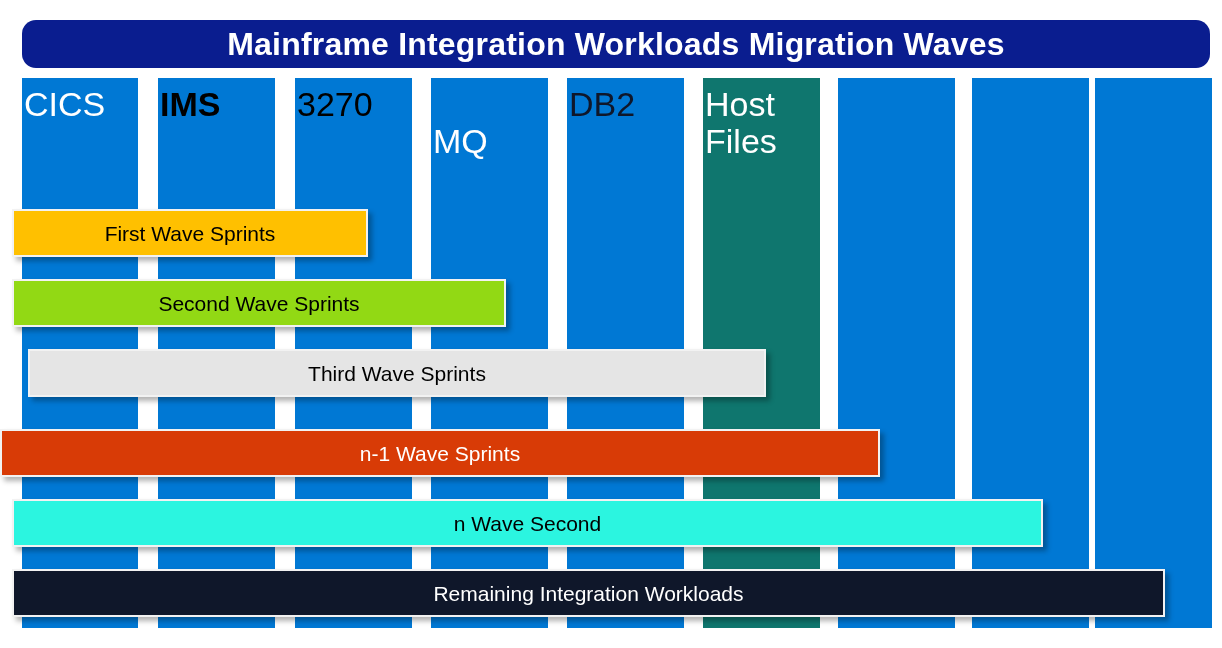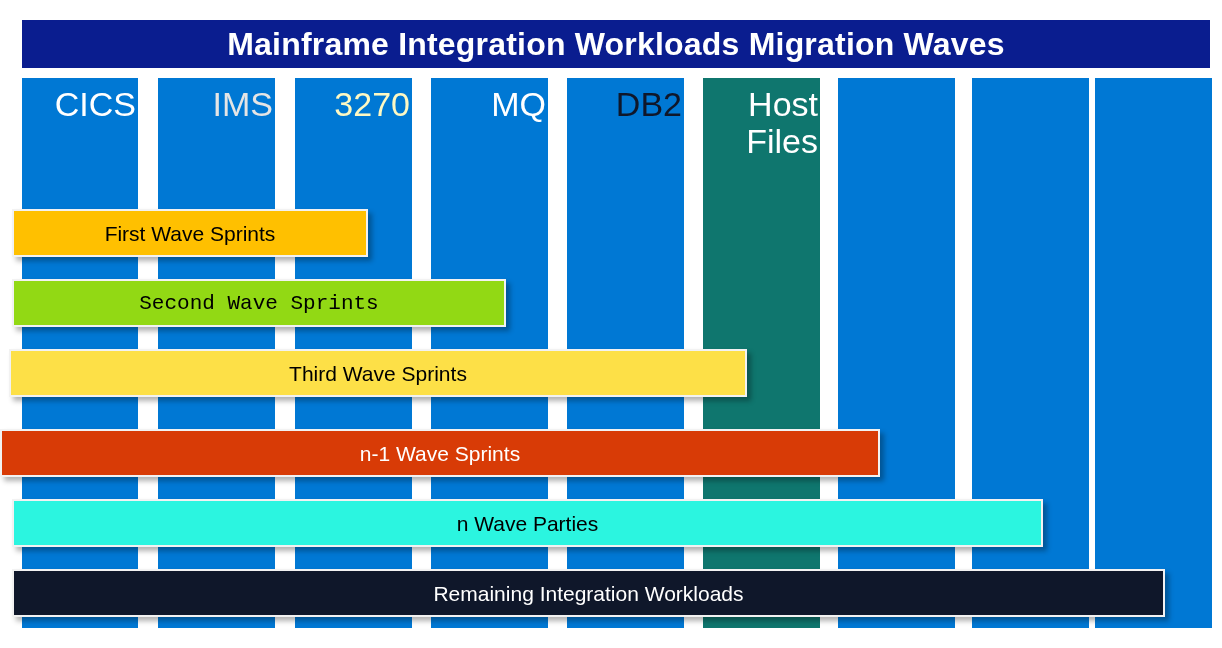--- a/index.html
+++ b/index.html
@@ -23,20 +23,21 @@
   #title-banner {
     position: absolute;
     left: 22px;
     top: 20px;
     width: 1188px;
     height: 48px;
     background: #0A1D8F;
     display: flex;
     align-items: center;
     justify-content: center;
+    border-radius: 14px;
   }
   #title-banner .title-text {
     color: #ffffff;
     font-size: 32px;
     font-weight: bold;
     letter-spacing: 0.2px;
     line-height: 1;
     white-space: nowrap;
   }
 
@@ -49,21 +50,21 @@
   }
   .column .col-label {
     position: absolute;
     left: 0;
     right: 0;
     top: 8px;
     color: #ffffff;
     font-size: 34px;
     font-weight: normal;
     line-height: 1.08;
-    text-align: right;
+    text-align: left;
     padding: 0 2px;
     box-sizing: border-box;
   }
   .column.vertical .col-label {
     top: 0;
     bottom: 0;
     right: auto;
     width: 550px;
     height: 116px;
     transform-origin: 0 0;
@@ -102,27 +103,27 @@
 
   <div id="title-banner">
     <span class="title-text">Mainframe Integration Workloads Migration Waves</span>
   </div>
 
   <div id="columns-layer">
       <div class="column" style="left: 22px; width: 116px; background: rgb(0, 120, 212);">
         <div class="col-label" style="color: rgb(255, 255, 255);">CICS</div>
       </div>
       <div class="column" style="left: 158px; width: 117px; background: rgb(0, 120, 212);">
-        <div class="col-label" style="color: #e5e5e5;">IMS</div>
+        <div class="col-label" style="color: #000000; font-weight: bold;">IMS</div>
       </div>
       <div class="column" style="left: 295px; width: 117px; background: rgb(0, 120, 212);">
-        <div class="col-label" style="color: #fef9c3;">3270</div>
+        <div class="col-label" style="color: #000000;">3270</div>
       </div>
       <div class="column" style="left: 431px; width: 117px; background: rgb(0, 120, 212);">
-        <div class="col-label" style="color: rgb(255, 255, 255);">MQ</div>
+        <div class="col-label" style="color: rgb(255, 255, 255); margin-top: 37px;">MQ</div>
       </div>
       <div class="column" style="left: 567px; width: 117px; background: rgb(0, 120, 212);">
         <div class="col-label" style="color: #0f172a;">DB2</div>
       </div>
       <div class="column" style="left: 703px; width: 117px; background: #0f766e;">
         <div class="col-label" style="color: rgb(255, 255, 255);">Host Files</div>
       </div>
       <div class="column vertical" style="left: 838px; width: 117px; background: rgb(0, 120, 212);">
         <div class="col-label" style="color: rgb(255, 255, 255);">Third Parties</div>
       </div>
@@ -132,29 +133,29 @@
       <div class="column vertical" style="left: 1095px; width: 117px; background: rgb(0, 120, 212);">
         <div class="col-label" style="color: rgb(255, 255, 255);">External Dependencies</div>
       </div>
     </div>
 
   <div id="waves-layer">
       <div class="wave-bar" style="left: 12px; top: 209px; width: 356px; background: rgb(255, 192, 0);">
         <span class="bar-label" style="color: rgb(0, 0, 0);">First Wave Sprints</span>
       </div>
       <div class="wave-bar" style="left: 12px; top: 279px; width: 494px; background: rgb(146, 217, 20);">
-        <span class="bar-label" style="color: rgb(0, 0, 0); font-family: Liberation Mono, monospace;">Second Wave Sprints</span>
+        <span class="bar-label" style="color: rgb(0, 0, 0);">Second Wave Sprints</span>
       </div>
-      <div class="wave-bar" style="left: 9px; top: 349px; width: 738px; background: #fde047;">
+      <div class="wave-bar" style="left: 28px; top: 349px; width: 738px; background: #e5e5e5;">
         <span class="bar-label" style="color: rgb(0, 0, 0);">Third Wave Sprints</span>
       </div>
       <div class="wave-bar" style="left: 0; top: 429px; width: 880px; background: rgb(216, 59, 6);">
         <span class="bar-label" style="color: rgb(255, 255, 255);">n-1 Wave Sprints</span>
       </div>
       <div class="wave-bar" style="left: 12px; top: 499px; width: 1031px; background: rgb(43, 245, 224);">
-        <span class="bar-label" style="color: rgb(0, 0, 0);">n Wave Parties</span>
+        <span class="bar-label" style="color: rgb(0, 0, 0);">n Wave Second</span>
       </div>
       <div class="wave-bar" style="left: 12px; top: 569px; width: 1153px; background: #0f172a;">
         <span class="bar-label" style="color: rgb(255, 255, 255);">Remaining Integration Workloads</span>
       </div>
     </div>
 
 </div>
 
 </body></html>

